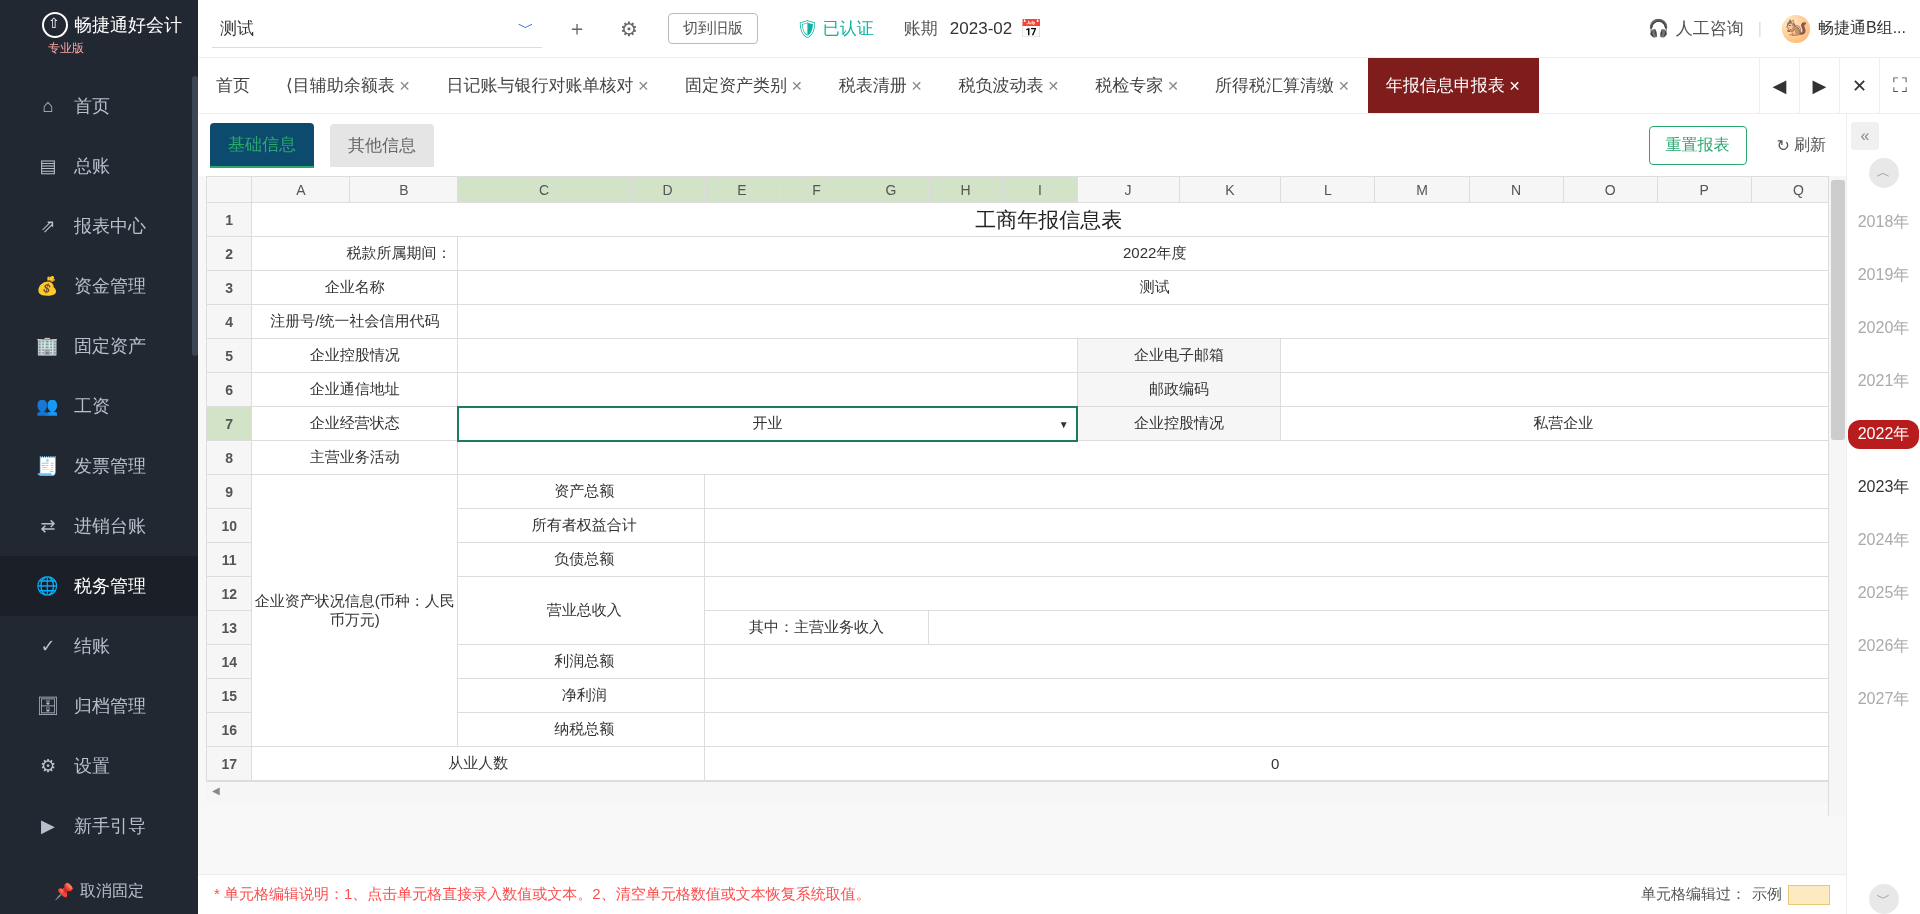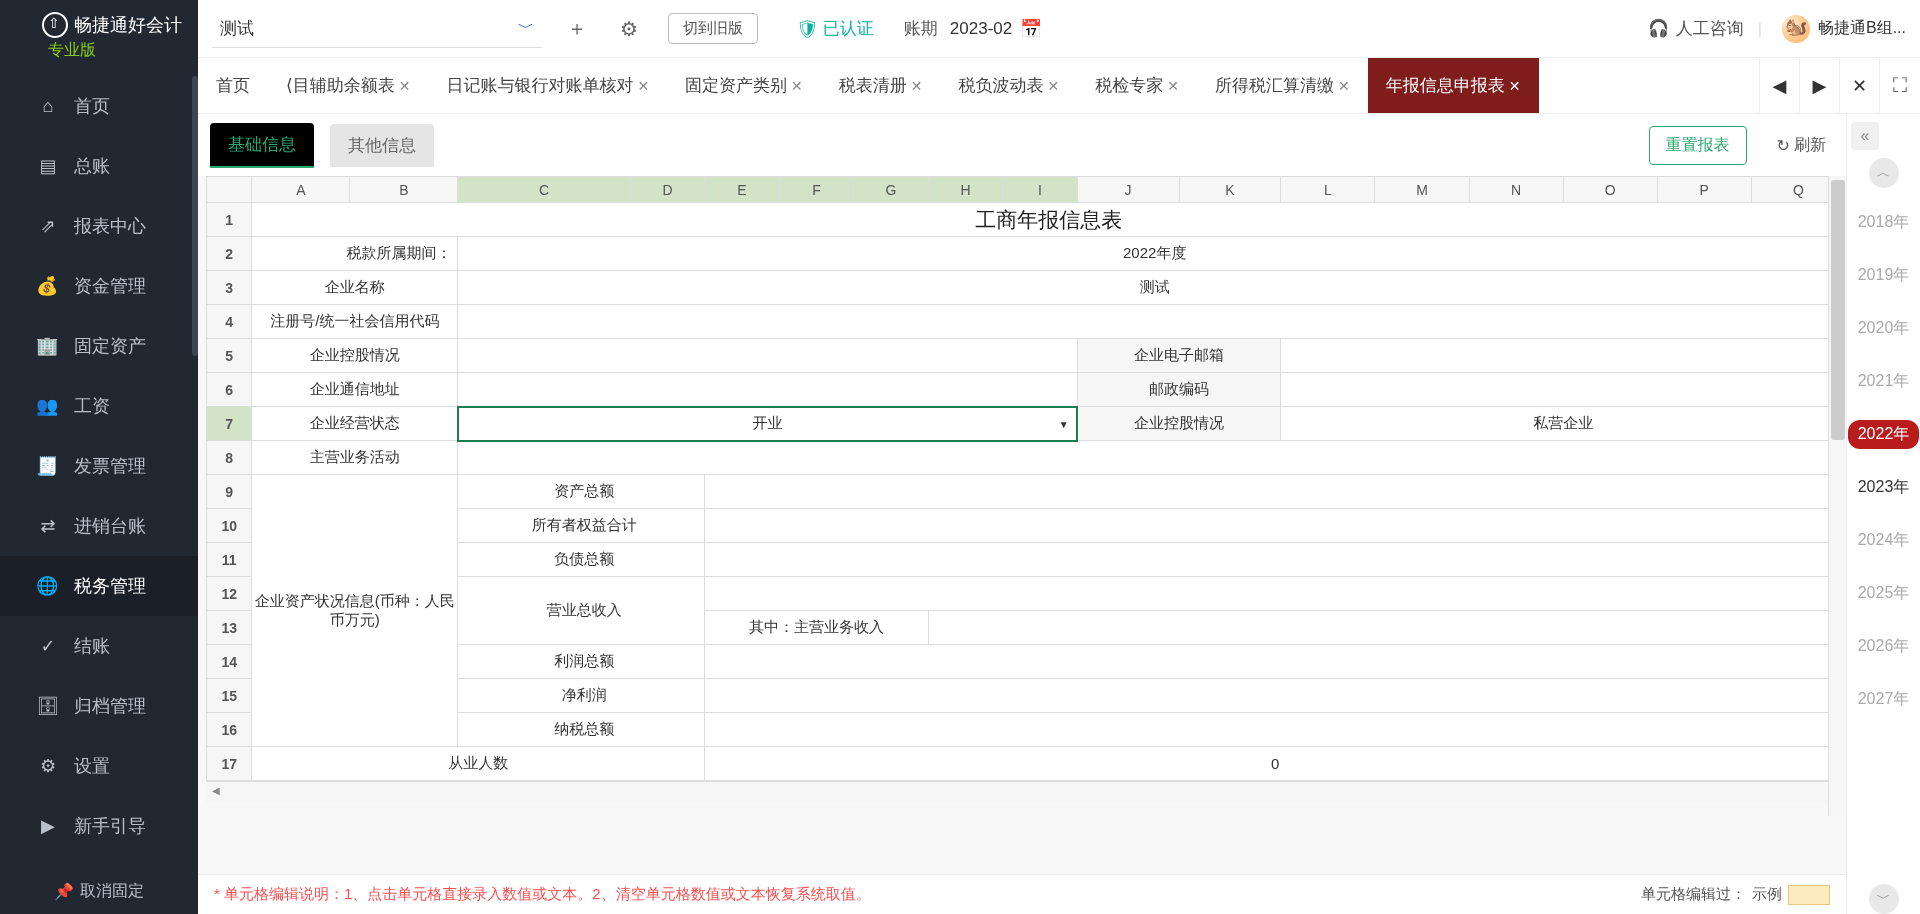--- a/index.html
+++ b/index.html
@@ -5,21 +5,21 @@
 * { box-sizing: border-box; margin: 0; padding: 0; font-family: -apple-system, "Microsoft YaHei", sans-serif; }
 body { background: #fff; overflow: hidden; width: 1920px; height: 914px; }
 
 
 .sidebar { position: absolute; left: 0; top: 0; width: 198px; height: 100%; background: #222831; color: #b8c0cc; }
 .logo-area { height: 76px; background: #222831; padding: 12px 16px; }
 .logo-row { display: flex; align-items: center; gap: 6px; justify-content: flex-end; }
 .logo-icon { width: 26px; height: 26px; border: 2px solid #fff; border-radius: 50%; position: relative; }
 .logo-icon::after { content: "⇧"; color: #fff; font-size: 14px; position: absolute; left: 4px; top: 1px; }
 .logo-text { color: #fff; font-size: 18px; font-weight: 500; }
-.logo-sub { color: #84cc16; font-size: 16px; margin-top: 2px; margin-left: 32px; }
+.logo-sub { color: #fca5a5; font-size: 12px; margin-top: 2px; margin-left: 32px; }
 .menu-item { height: 60px; display: flex; align-items: center; padding-left: 36px; font-size: 18px; cursor: pointer; }
 .menu-item.active { background: #1a1f28; color: #fff; }
 .menu-item .mi-icon { width: 24px; height: 24px; margin-right: 14px; display: inline-flex; align-items: center; justify-content: center; font-size: 18px; }
 .pin-bar { position: absolute; bottom: 0; left: 0; width: 100%; height: 46px; display: flex; align-items: center; justify-content: center; color: #b8c0cc; font-size: 16px; cursor: pointer; }
 .pin-bar .pin-icon { margin-right: 6px; }
 .sidebar-scroll { position: absolute; right: 0; top: 76px; width: 6px; height: 280px; background: #3d4552; border-radius: 3px; }
 
 
 .top-header { position: absolute; left: 198px; top: 0; right: 0; height: 58px; background: #fff; border-bottom: 1px solid #eee; display: flex; align-items: center; padding: 0 14px; }
 .dropdown { width: 330px; height: 38px; border-bottom: 1px solid #ddd; display: flex; align-items: center; padding: 0 8px; font-size: 17px; color: #333; justify-content: space-between; cursor: pointer; }
@@ -44,21 +44,21 @@
 .tab.active { background: #7f1d1d; color: #fff; align-items: center; }
 .tab.active .close { color: #fff; }
 .tab-controls { display: flex; align-items: center; border-left: 1px solid #eee; }
 .tab-ctrl { width: 40px; display: flex; align-items: center; justify-content: center; font-size: 18px; color: #333; cursor: pointer; border-right: 1px solid #eee; height: 100%; }
 .tab-ctrl.expand { border-right: none; font-size: 20px; color: #555; }
 
 
 .content { position: absolute; left: 198px; top: 114px; right: 74px; bottom: 0; background: #f8f8f8; }
 .sub-tabs { height: 62px; display: flex; align-items: center; padding: 0 12px; background: #fff; }
 .sub-tab { padding: 10px 18px; font-size: 17px; color: #666; cursor: pointer; border-radius: 4px 4px 0 0; }
-.sub-tab.active { color: #2aa86f; background: #000000; border-bottom: 2px solid #2aa86f; }
+.sub-tab.active { color: #2aa86f; background: #0c4a6e; border-bottom: 2px solid #2aa86f; }
 .sub-tab.inactive { background: #e5e5e5; margin-left: 16px; text-align: center; }
 .reset-btn { border: 1px solid #2aa86f; color: #2aa86f; background: #fff; padding: 8px 16px; font-size: 16px; border-radius: 4px; cursor: pointer; margin-left: auto; margin-right: 30px; }
 .refresh { color: #555; font-size: 16px; cursor: pointer; display: flex; align-items: center; gap: 4px; margin-right: 8px; }
 
 
 .sheet-wrap { background: #fff; margin: 0 0 0 8px; position: relative; }
 .sheet { border-collapse: collapse; font-size: 15px; color: #333; table-layout: fixed; }
 .sheet th, .sheet td { border: 1px solid #ddd; text-align: center; vertical-align: middle; }
 .col-head { background: #f6f6f6; height: 26px; font-weight: normal; color: #555; font-size: 14px; }
 .col-head.sel { background: #d2e3c8; }

